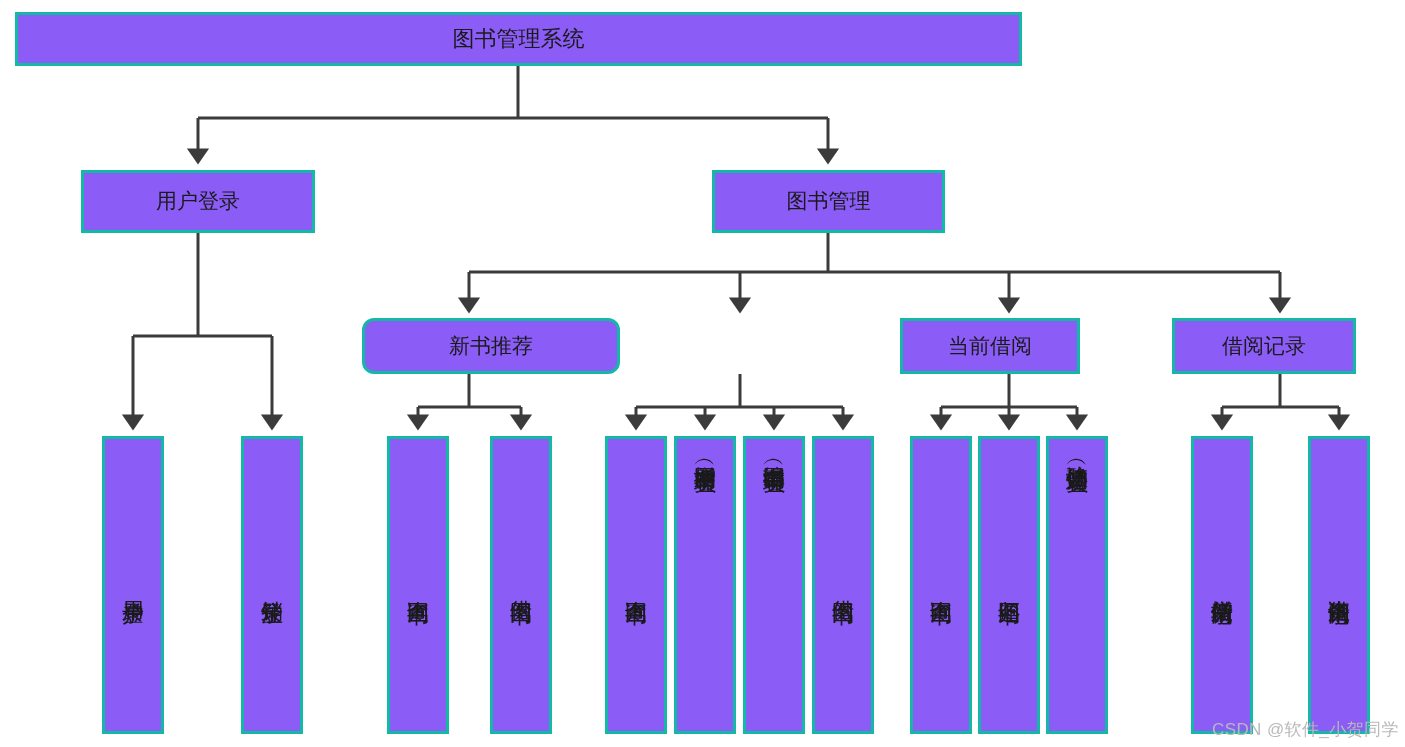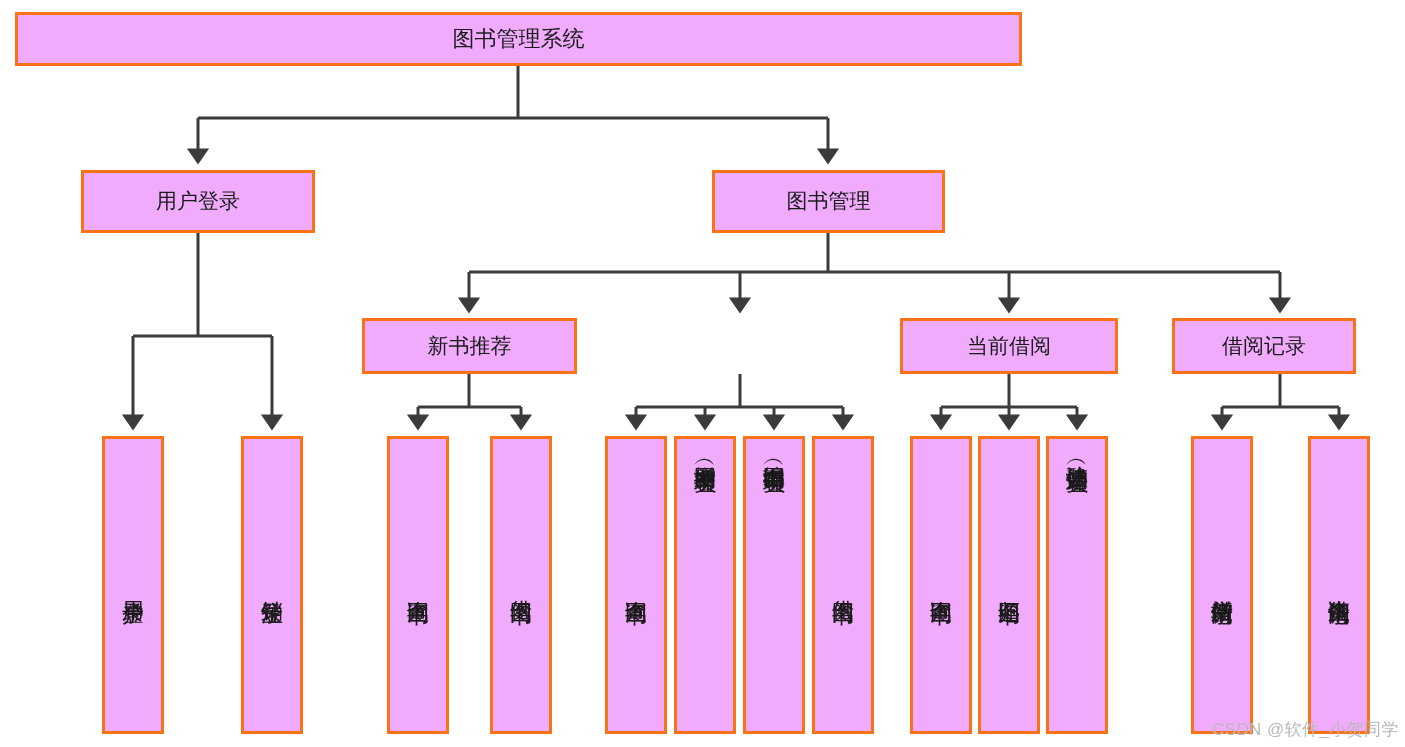--- a/index.html
+++ b/index.html
@@ -20,22 +20,22 @@
   #edges {
     position: absolute;
     left: 0;
     top: 0;
     width: 1405px;
     height: 747px;
   }
   .node {
     position: absolute;
     box-sizing: border-box;
-    background: #f0abfc;
-    border: 3px solid #f97316;
+    background: #8b5cf6;
+    border: 3px solid #14b8a6;
     display: flex;
     align-items: center;
     justify-content: center;
     color: #1a1a1a;
     z-index: 2;
   }
   .node-label {
     display: block;
     text-align: center;
     line-height: 1.08;
@@ -133,26 +133,26 @@
   </div>
 
   <div class="node horizontal" style="left:81px; top:170px; width:234px; height:63px;">
     <span class="node-label">用户登录</span>
   </div>
 
   <div class="node horizontal" style="left:712px; top:170px; width:233px; height:63px;">
     <span class="node-label">图书管理</span>
   </div>
 
-  <div class="node horizontal" style="left:362px; top:318px; width:215px; height:56px;">
+  <div class="node horizontal" style="left:362px; top:318px; width:258px; height:56px;border-radius:12px;">
     <span class="node-label">新书推荐</span>
   </div>
 
 
-  <div class="node horizontal" style="left:900px; top:318px; width:218px; height:56px;">
+  <div class="node horizontal" style="left:900px; top:318px; width:180px; height:56px;">
     <span class="node-label">当前借阅</span>
   </div>
 
   <div class="node horizontal" style="left:1172px; top:318px; width:184px; height:56px;">
     <span class="node-label">借阅记录</span>
   </div>
 
   <div class="node vertical midset" style="left:102px; top:436px; width:62px; height:298px;">
     <span class="node-label">用户登录</span>
   </div>

